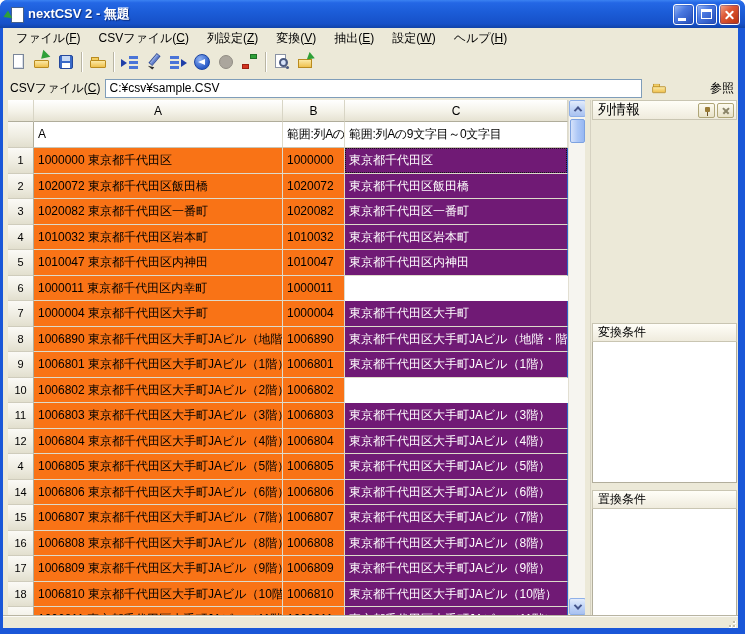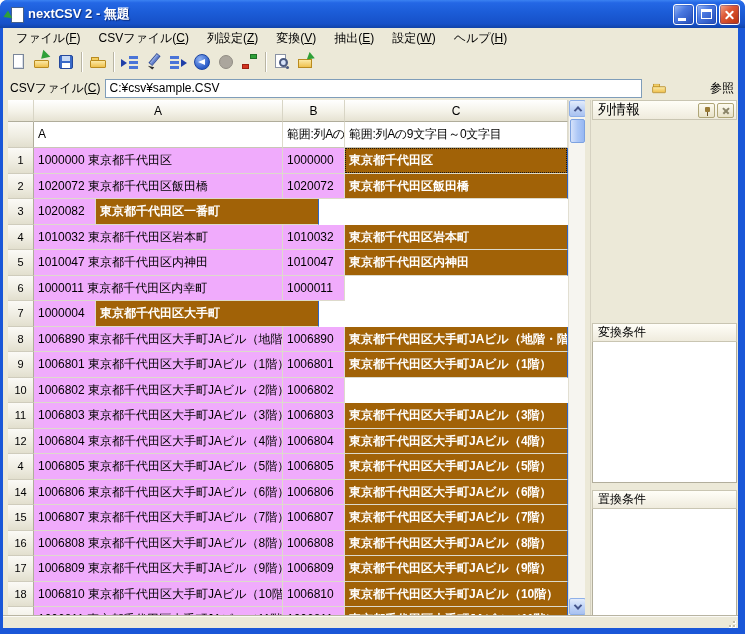--- a/index.html
+++ b/index.html
@@ -71,23 +71,23 @@
   .gbody{position:absolute;left:0;top:0;width:560px;}
   .grow{display:flex;height:25.5px;flex:none;}
   .ghead{height:22px;} .gsub{height:26px;}
   .c0{width:26px;flex:none;} .c1{width:249px;flex:none;} .c2{width:62px;flex:none;} .c3{width:223px;flex:none;}
   .hcell{background:linear-gradient(#FFFFFF,#F4F2E8 55%,#E6E2D2);border-right:1px solid #D8D5C5;border-bottom:1px solid #B0AD9B;
          display:flex;align-items:center;justify-content:center;font-size:12px;}
   .shcell{background:#fff;border-right:1px solid #DDDACB;border-bottom:1px solid #C9C6B6;font-size:12px;line-height:25px;
           padding:0 2px 0 4px;white-space:nowrap;overflow:hidden;letter-spacing:-0.3px;}
   .rnum{background:linear-gradient(#FBFAF6,#EFEDE2 55%,#E2DFCE);border-right:1px solid #B0AD9B;border-bottom:1px solid #CFCCBC;
         display:flex;align-items:center;justify-content:center;font-size:11px;}
-  .dcell{background:#f0abfc;border-right:1px solid #DDDACB;border-bottom:1px solid #DDDACB;font-size:12px;line-height:24px;
+  .dcell{background:#f97316;border-right:1px solid #DDDACB;border-bottom:1px solid #DDDACB;font-size:12px;line-height:24px;
          padding:0 4px;white-space:nowrap;overflow:hidden;position:relative;}
-  .dcell.sel{background:#a16207;color:#fff;border-right-color:#2E65C8;font-weight:bold;}
+  .dcell.sel{background:#701a75;color:#fff;border-right-color:#2E65C8;}
   .dcell.foc::after{content:"";position:absolute;inset:0;border:1px dotted #141414;}
   
   .vsb{position:absolute;left:560px;top:0;width:17px;height:515px;background:#F6F5F0;border-left:1px solid #E2DFD2;}
   .sbbtn{position:absolute;left:0;width:17px;height:17px;background:linear-gradient(#E3ECFB,#C2D5F7 50%,#A9C2F0);
          border:1px solid #8FB0E8;border-radius:2px;display:flex;align-items:center;justify-content:center;}
   .sbbtn.up{top:0;} .sbbtn.down{bottom:0;}
   .chev{display:block;width:6px;height:6px;}
   .chev.up{border-left:2px solid #44548A;border-top:2px solid #44548A;transform:rotate(45deg) translate(1px,1px);}
   .chev.down{border-right:2px solid #44548A;border-bottom:2px solid #44548A;transform:rotate(45deg) translate(-1px,-1px);}
   .sbthumb{position:absolute;left:1px;top:19px;width:15px;height:24px;border:1px solid #7DA2E0;border-radius:2px;
@@ -215,20 +215,21 @@
             <div class="dcell c3 sel foc">東京都千代田区</div>
           </div>
           <div class="grow">
             <div class="rnum c0">2</div>
             <div class="dcell c1">1020072 東京都千代田区飯田橋</div>
             <div class="dcell c2">1020072</div>
             <div class="dcell c3 sel">東京都千代田区飯田橋</div>
           </div>
           <div class="grow">
             <div class="rnum c0">3</div>
+            <div class="dcell c1">1020082 東京都千代田区一番町</div>
             <div class="dcell c2">1020082</div>
             <div class="dcell c3 sel">東京都千代田区一番町</div>
           </div>
           <div class="grow">
             <div class="rnum c0">4</div>
             <div class="dcell c1">1010032 東京都千代田区岩本町</div>
             <div class="dcell c2">1010032</div>
             <div class="dcell c3 sel">東京都千代田区岩本町</div>
           </div>
           <div class="grow">
@@ -237,20 +238,21 @@
             <div class="dcell c2">1010047</div>
             <div class="dcell c3 sel">東京都千代田区内神田</div>
           </div>
           <div class="grow">
             <div class="rnum c0">6</div>
             <div class="dcell c1">1000011 東京都千代田区内幸町</div>
             <div class="dcell c2">1000011</div>
           </div>
           <div class="grow">
             <div class="rnum c0">7</div>
+            <div class="dcell c1">1000004 東京都千代田区大手町</div>
             <div class="dcell c2">1000004</div>
             <div class="dcell c3 sel">東京都千代田区大手町</div>
           </div>
           <div class="grow">
             <div class="rnum c0">8</div>
             <div class="dcell c1">1006890 東京都千代田区大手町JAビル（地階・階層不明）</div>
             <div class="dcell c2">1006890</div>
             <div class="dcell c3 sel">東京都千代田区大手町JAビル（地階・階層不明）</div>
           </div>
           <div class="grow">

